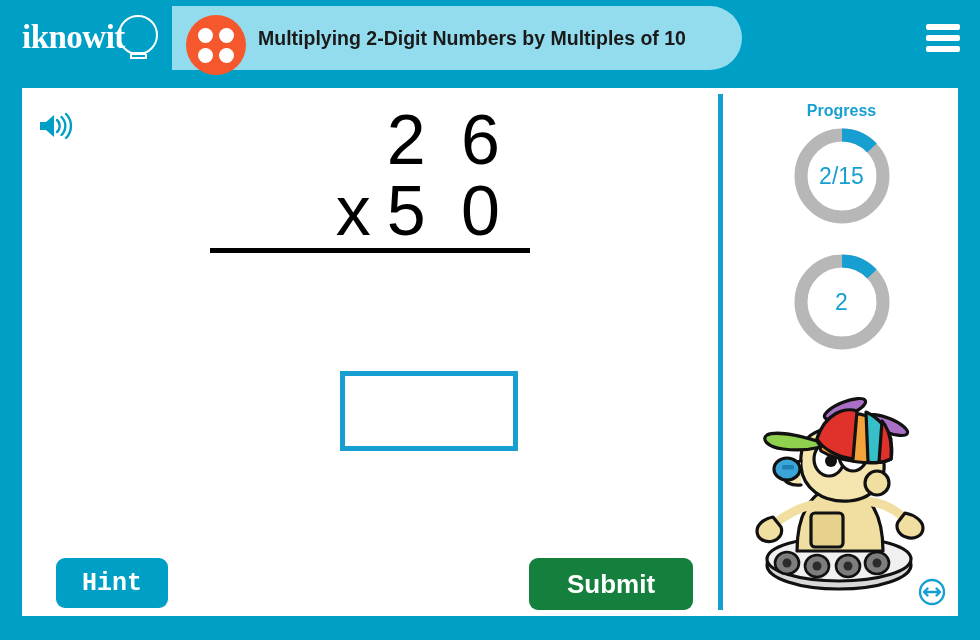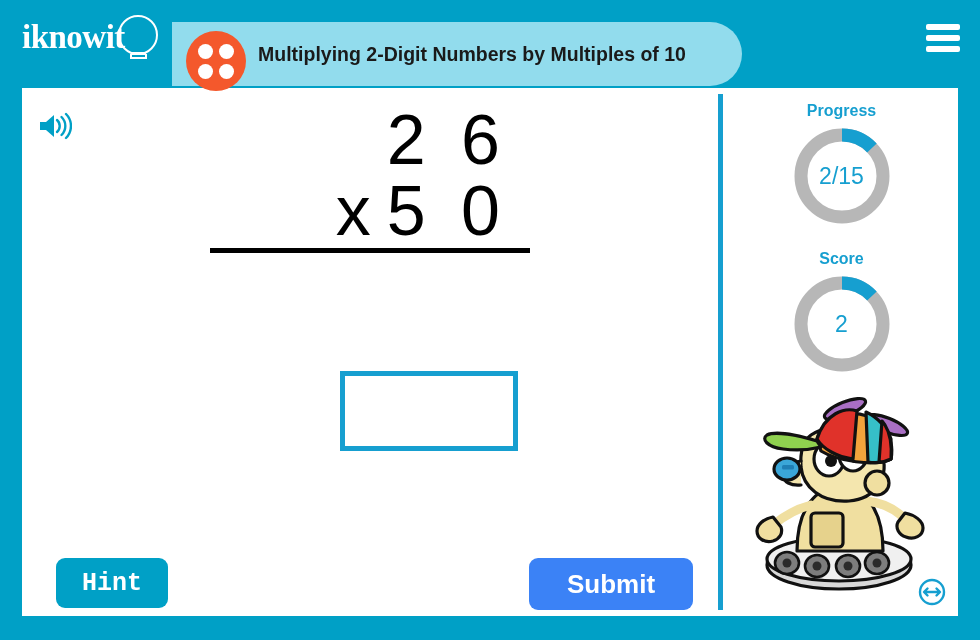--- a/index.html
+++ b/index.html
@@ -66,21 +66,20 @@
   }
 
   .title-pill {
     position: absolute;
     left: 172px; top: 6px;
     width: 570px; height: 64px;
     background: #92dced;
     border-radius: 0 36px 36px 0;
     display: flex;
     align-items: center;
-    margin-top: 16px;
   }
   .dice-icon {
     position: absolute;
     left: 14px; top: 9px;
     width: 60px; height: 60px;
     border-radius: 50%;
     background: #f4582c;
   }
   .dice-dot {
     position: absolute;
@@ -209,21 +208,21 @@
     color: #ffffff;
     font-size: 25px;
     font-weight: bold;
     cursor: pointer;
     font-family: Liberation Mono, monospace;
   }
   .submit-btn {
     position: absolute;
     left: 507px; top: 458px;
     width: 164px; height: 52px;
-    background: #3b82f6;
+    background: #15803d;
     border: none;
     border-radius: 9px;
     color: #ffffff;
     font-size: 26px;
     font-weight: bold;
     cursor: pointer;
     font-family: "Liberation Sans", sans-serif;
   }
 
   
@@ -347,21 +346,20 @@
           <div class="ring-wrap">
             <svg width="104" height="104" viewBox="0 0 104 104">
               <circle cx="52" cy="52" r="41" fill="none" stroke="#b7b7b7" stroke-width="13"></circle>
               <circle id="progress-arc" cx="52" cy="52" r="41" fill="none" stroke="#169fd0" stroke-width="13" stroke-dasharray="33.48937768726719 224.12121990709582" transform="rotate(-90 52 52)"></circle>
             </svg>
             <div class="ring-value">2/15</div>
           </div>
         </div>
 
         <div class="meter score-meter">
-          <div class="meter-label">Score</div>
           <div class="ring-wrap">
             <svg width="104" height="104" viewBox="0 0 104 104">
               <circle cx="52" cy="52" r="41" fill="none" stroke="#b7b7b7" stroke-width="13"></circle>
               <circle id="score-arc" cx="52" cy="52" r="41" fill="none" stroke="#169fd0" stroke-width="13" stroke-dasharray="33.48937768726719 224.12121990709582" transform="rotate(-90 52 52)"></circle>
             </svg>
             <div class="ring-value">2</div>
           </div>
         </div>
       </div>
 

